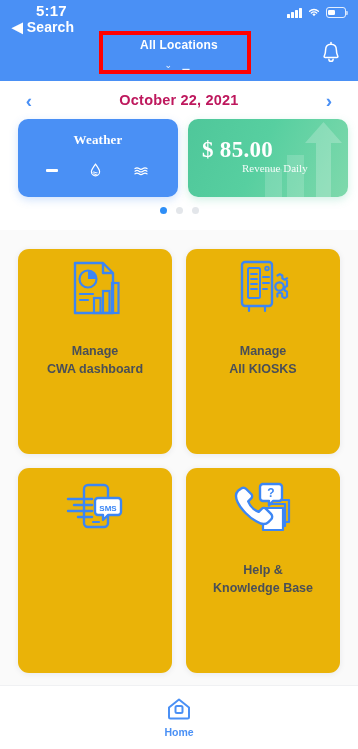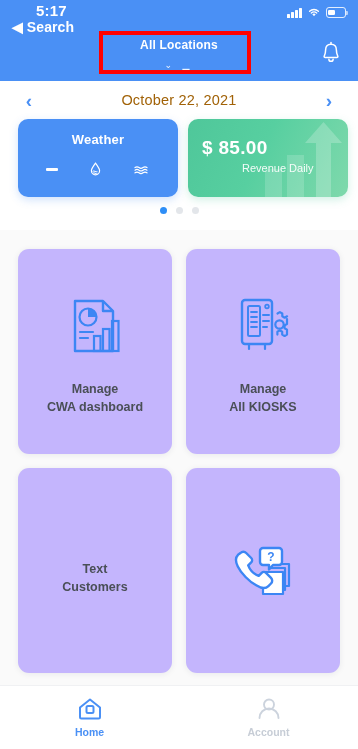--- a/index.html
+++ b/index.html
@@ -64,24 +64,24 @@
   }
 
   
   .daterow {
     position:absolute; top:81px; left:0; width:358px; height:38px;
     display:flex; align-items:center; justify-content:space-between;
     padding:0 18px;
   }
   .chev { color:#4a90f5; font-size:19px; font-weight:600; line-height:1;
           width:22px; text-align:center; }
-  .datetext { color:#a16207; font-size:14.5px; font-weight:normal; letter-spacing:.2px; }
-
-  
-  .cards { position:absolute; top:119px; left:0; width:358px; height:95px; }
+  .datetext { color:#be185d; font-size:14.5px; font-weight:bold; letter-spacing:.2px; }
+
+  
+  .cards { position:absolute; top:119px; left:0; width:358px; height:95px;font-family:Liberation Serif, serif; }
   .card-weather {
     position:absolute; left:18px; top:0; width:160px; height:78px;
     background:#4a90f5; border-radius:10px;
     box-shadow:0 3px 9px rgba(74,144,245,.25);
   }
   .card-weather .w-title {
     text-align:center; color:#fff; font-size:13px; font-weight:bold;
     margin-top:13px; letter-spacing:.2px;
   }
   .w-icons {
@@ -91,21 +91,21 @@
   .w-dash { width:12px; height:2.4px; background:#fff; border-radius:1px; }
 
   .card-rev {
     position:absolute; left:188px; top:0; width:160px; height:78px;
     border-radius:10px; overflow:hidden;
     background:linear-gradient(115deg,#4fc79a 0%,#57cfa0 45%,#7fd9ac 100%);
     box-shadow:0 3px 9px rgba(79,199,154,.25);
   }
   .rev-amt {
     position:absolute; left:14px; top:18px; color:#fff;
-    font-size:19px; font-weight:bold; letter-spacing:.3px; z-index:2;
+    font-size:23px; font-weight:bold; letter-spacing:.3px; z-index:2;
   }
   .rev-lbl {
     position:absolute; left:14px; top:43px; color:rgba(255,255,255,.92);
     font-size:11px; z-index:2;margin-left:40px;
   }
   .rev-art { position:absolute; right:0; top:0; z-index:1; opacity:.30; }
 
   .dots {
     position:absolute; top:207px; left:0; width:358px;
     display:flex; justify-content:center; gap:9px;
@@ -117,22 +117,22 @@
   .sheet {
     position:absolute; top:230px; left:0; width:358px; height:455px;
     background:#fafafa;
   }
   .grid {
     position:absolute; top:249px; left:0; width:358px;
     display:grid; grid-template-columns:1fr 1fr; gap:14px;
     padding:0 18px;
   }
   .tile {
-    background:#c4b5fd; border-radius:11px; height:205px;
-    display:flex; flex-direction:column; align-items:center; justify-content:center;
+    background:#eab308; border-radius:11px; height:205px;
+    display:flex; flex-direction:column; align-items:center; 
     box-shadow:0 1px 6px rgba(25,40,70,.08);
   }
   .tile-icon { height:78px; display:flex; align-items:center; justify-content:center; }
   .tile-label {
     margin-top:16px; text-align:center; color:#4a4f57;
     font-size:12.5px; font-weight:bold; line-height:1.42;
   }
 
   
   .tabbar {
@@ -263,52 +263,54 @@
           <path d="M42.5 16.5 l2.4-1.4 2.4 1.4 v2.8 l2.4 1.4 2.4-1.4 M52 22 v5 l-2.4 1.4 v2.8 l2.4 1.4 v5 l-2.4 1.4-2.4-1.4 v-2.8 l-2.4-1.4-2.4 1.4 v2.8" fill="none" stroke="#3c86f4" stroke-width="2.2" stroke-linejoin="round" stroke-linecap="round"></path>
           <circle cx="44.5" cy="27.5" r="4.2" fill="none" stroke="#3c86f4" stroke-width="2.2"></circle>
         </svg>
       </div>
       <div class="tile-label">
         <span>Manage</span><br><span>All KIOSKS</span>
       </div>
     </div>
 
     <div class="tile">
-      <div class="tile-label">
-        <span>Text</span><br><span>Customers</span>
+      <div class="tile-icon">
+        <svg width="58" height="52" viewBox="0 0 58 52">
+          <path d="M22 4 h16 a4 4 0 0 1 4 4 v34 a4 4 0 0 1-4 4 H22 a4 4 0 0 1-4-4 V8 a4 4 0 0 1 4-4 Z" fill="none" stroke="#3c86f4" stroke-width="2.4"></path>
+          <path d="M27 41 h6" stroke="#3c86f4" stroke-width="2.2" stroke-linecap="round"></path>
+          <path d="M2 18 h24 M8 24 h18 M2 30 h24 M12 36 h14" stroke="#3c86f4" stroke-width="2.4" stroke-linecap="round"></path>
+          <path d="M32 17 h20 a3 3 0 0 1 3 3 v11 a3 3 0 0 1-3 3 H42 l-5 5 v-5 h-5 a3 3 0 0 1-3-3 V20 a3 3 0 0 1 3-3 Z" fill="#fff" stroke="#3c86f4" stroke-width="2.4" stroke-linejoin="round"></path>
+          <text x="42" y="29.5" font-size="8" font-weight="bold" fill="#3c86f4" text-anchor="middle" font-family="Liberation Sans, sans-serif">SMS</text>
+        </svg>
       </div>
     </div>
 
     <div class="tile">
       <div class="tile-icon">
         <svg width="60" height="54" viewBox="0 0 60 54">
           <path d="M40 20 h16 v22 H36 M36 24 h16 v22 H32" fill="none" stroke="#3c86f4" stroke-width="2.2" stroke-linejoin="round"></path>
           <path d="M30 28 h20 v22 H30 Z" fill="#fff" stroke="#3c86f4" stroke-width="2.2" stroke-linejoin="round"></path>
           <path d="M7.5 9 a4 4 0 0 1 5.7 0 l5 5 a3 3 0 0 1 0 4.3 l-3 3 a18 18 0 0 0 10.5 10.5 l3-3 a3 3 0 0 1 4.3 0 l5 5 a4 4 0 0 1 0 5.7 l-2.6 2.6 c-2.6 2.6-7 2.4-11.7-.6 C16 37.8 8 29 4.8 22.4 2.3 17.4 2.4 13.4 5 10.8 Z" fill="#fff" stroke="#3c86f4" stroke-width="2.4" stroke-linejoin="round"></path>
           <path d="M30 4 h16 a3 3 0 0 1 3 3 v11 a3 3 0 0 1-3 3 h-6 l-4 4.5 V21 h-6 a3 3 0 0 1-3-3 V7 a3 3 0 0 1 3-3 Z" fill="#fff" stroke="#3c86f4" stroke-width="2.4" stroke-linejoin="round"></path>
           <text x="38" y="17" font-size="12" font-weight="bold" fill="#3c86f4" text-anchor="middle" font-family="Liberation Sans, sans-serif">?</text>
         </svg>
       </div>
+      <div class="tile-label">
+        <span>Help &amp;</span><br><span>Knowledge Base</span>
+      </div>
     </div>
   </div>
 
   <div class="tabbar">
 
     <div class="tab active">
       <svg width="26" height="24" viewBox="0 0 26 24">
         <path d="M3 10.5 L13 2.5 L23 10.5 V20 a1.5 1.5 0 0 1-1.5 1.5 H4.5 A1.5 1.5 0 0 1 3 20 Z" fill="none" stroke="#4a90f5" stroke-width="2" stroke-linejoin="round"></path>
         <rect x="9.5" y="9" width="7" height="7" rx="1.5" fill="none" stroke="#4a90f5" stroke-width="2"></rect>
       </svg>
       <div class="tab-label">Home</div>
     </div>
 
 
 
-    <div class="tab">
-      <svg width="26" height="24" viewBox="0 0 26 24">
-        <circle cx="13" cy="7.5" r="5" fill="none" stroke="#ccd3dd" stroke-width="1.9"></circle>
-        <path d="M3.5 21 a9.5 9.5 0 0 1 19 0" fill="none" stroke="#ccd3dd" stroke-width="1.9" stroke-linecap="round"></path>
-      </svg>
-      <div class="tab-label">Account</div>
-    </div>
   </div>
 
 </div>
 
 </body></html>

